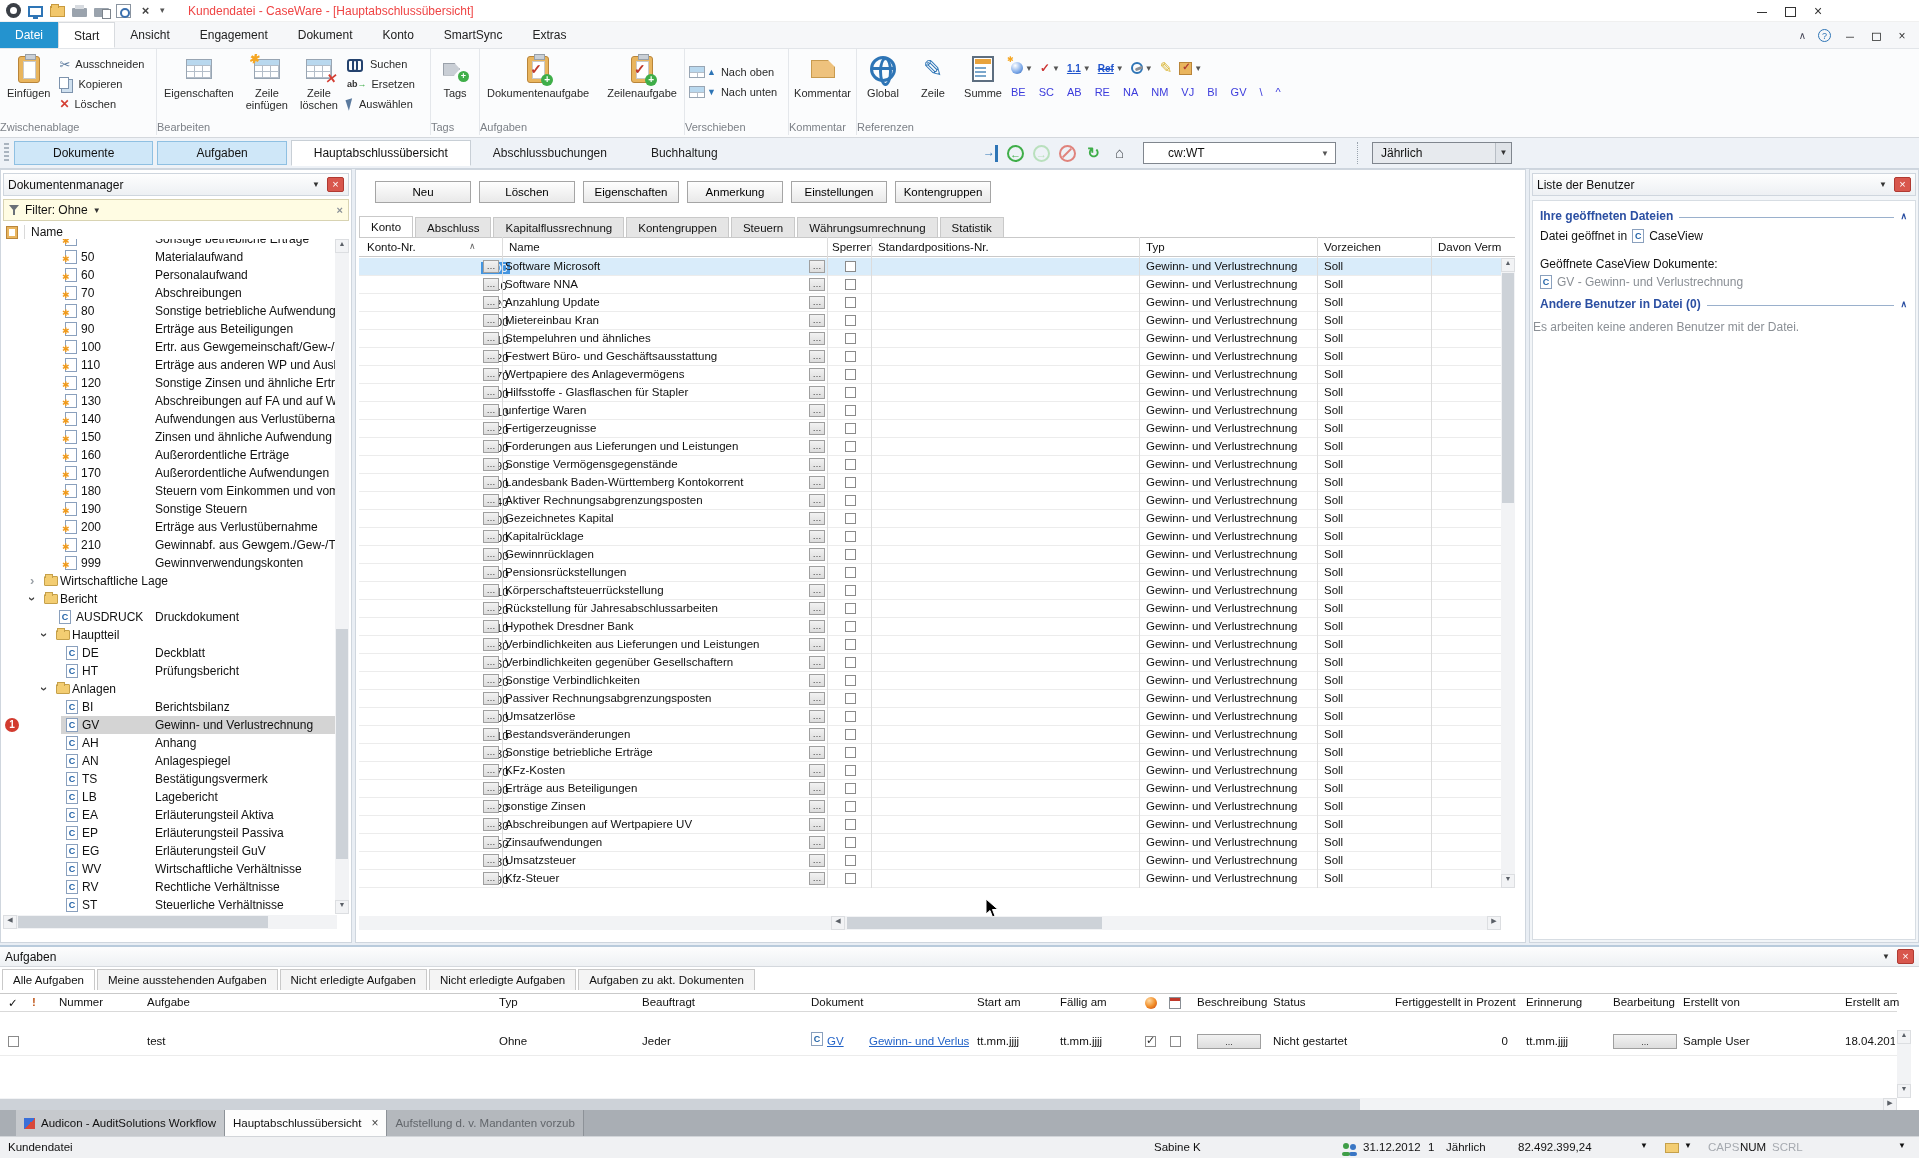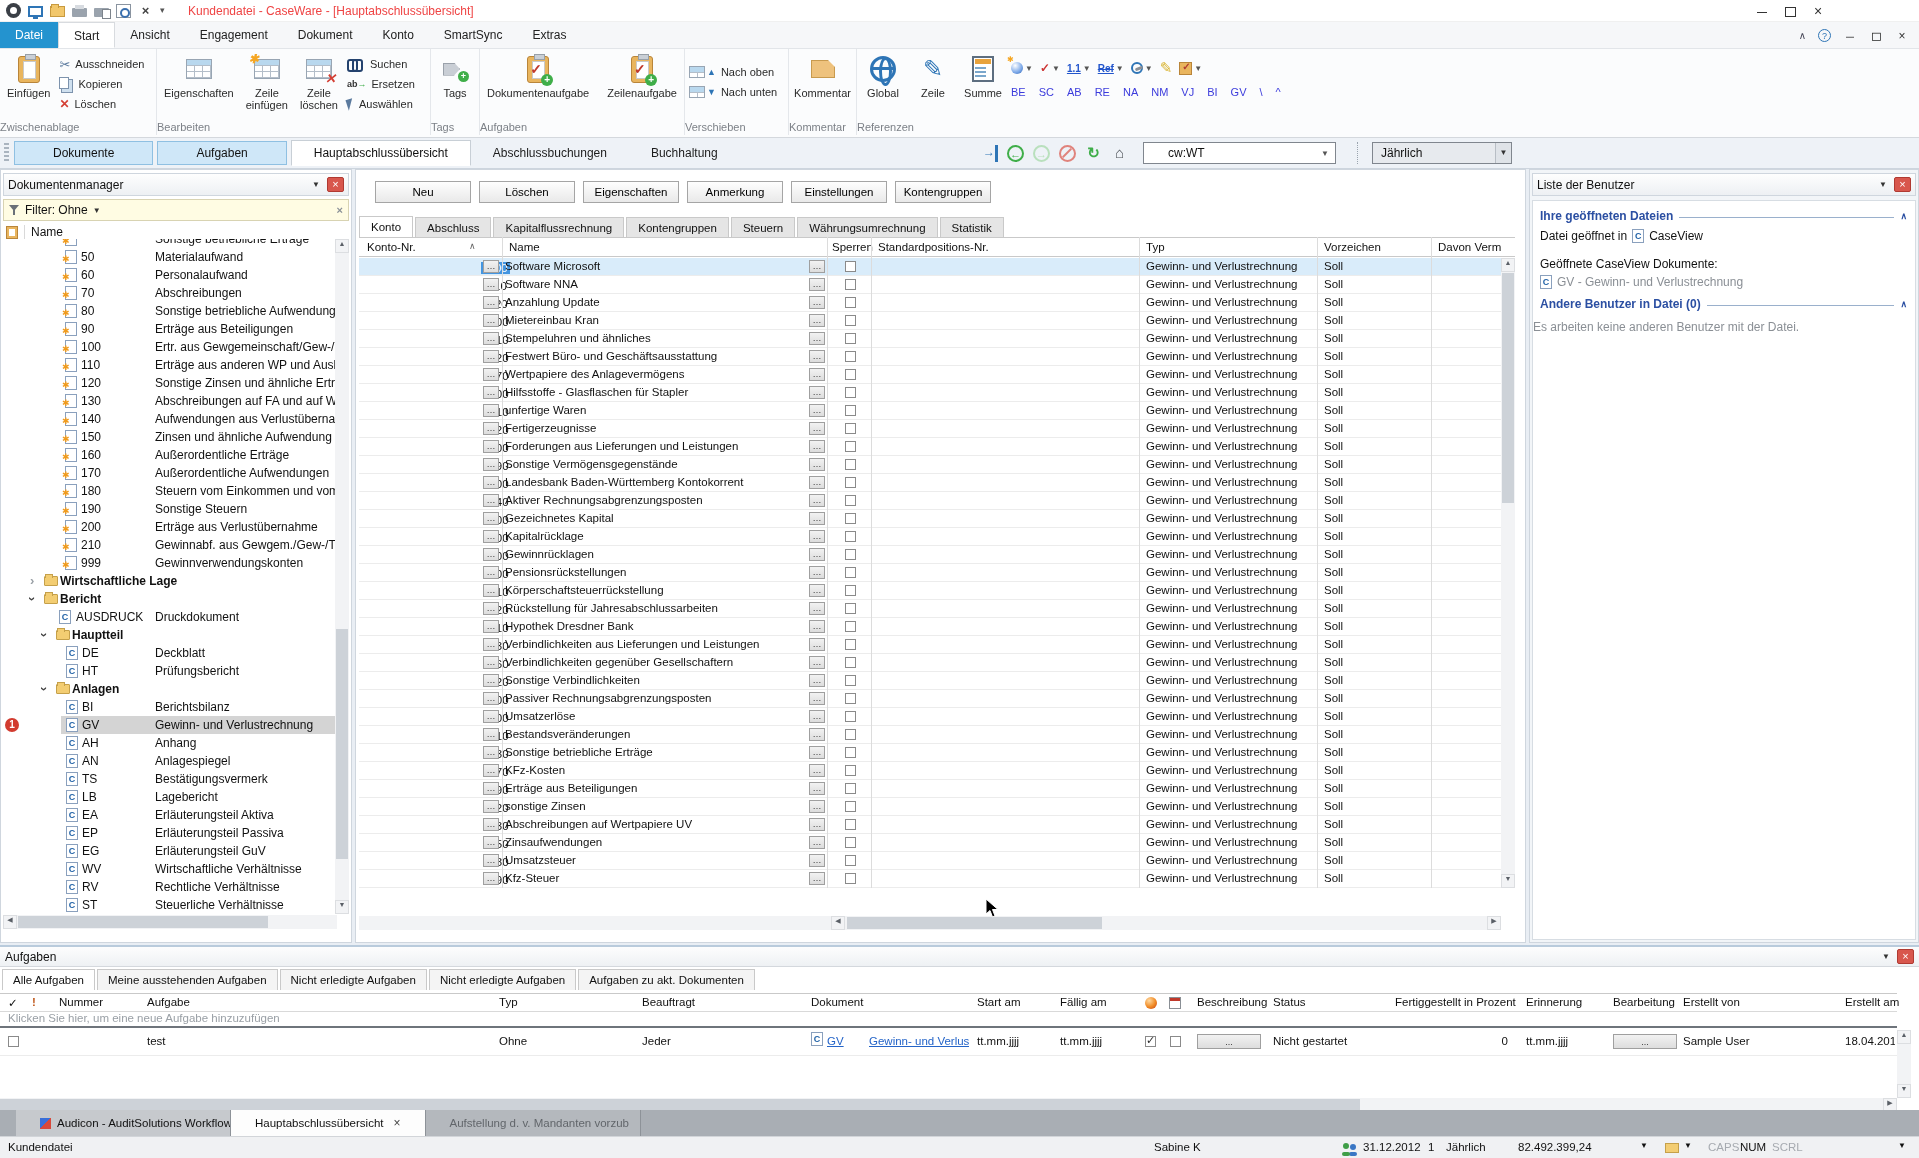--- a/index.html
+++ b/index.html
@@ -160,21 +160,21 @@
   .ic-dmcol{width:12px;height:13px;background:#e9b55e;border:1px solid #b9853a;position:relative}
   .ic-dmcol::after{content:"";position:absolute;left:2px;top:2px;width:6px;height:7px;background:#fff}
   .namehdr .vline{width:1px;height:14px;background:#d9d9d9}
   .tree{position:absolute;left:2px;top:69px;width:334px;height:675px;overflow:hidden;background:#fff}
   .trow{position:relative;height:18px;line-height:18px;font-size:12px;white-space:nowrap}
   .trow span{position:absolute;top:0}
   .trow.partial{height:9px;overflow:hidden}
   .trow.partial span{top:-9px}
   .trow.selected{background:linear-gradient(to right,transparent 58px,#d4d4d4 58px)}
   .tname{left:152px}
-  .folder .tname{font-weight:bold}
+  .folder .tname{font-weight:normal}
   .chev{color:#9aa0a6;font-size:13px;font-weight:bold}
   .chev.rot{transform:rotate(90deg);color:#444}
   .folder.lv0 .chev{left:27px}.folder.lv0 .fold{left:41px;top:4px}.folder.lv0 .tname{left:57px}
   .folder.lv1 .chev{left:39px}.folder.lv1 .fold{left:53px;top:4px}.folder.lv1 .tname{left:69px}
   .fold{width:14px;height:10px;background:#f3cd72;border:1px solid #c5a04a;border-radius:1px}
   .fold::before{content:"";position:absolute;top:-3px;left:0;width:6px;height:3px;background:#f3cd72;border:1px solid #c5a04a;border-bottom:none}
   .adoc,.cdocicon{width:12px;height:14px;background:#fff;border:1px solid #8aa0bd;top:2px!important;font-size:9px;text-align:center;line-height:13px}
   .trow.partial .adoc{top:-7px!important}
   .adoc::after{content:"✱";position:absolute;left:-4px;bottom:-3px;color:#f09b1d;font-size:9px}
   .cdocicon{color:#2464a8;font-weight:bold}
@@ -253,21 +253,21 @@
   .ic-cal{width:12px;height:12px;background:#fff;border:1px solid #8a8f95;position:relative}
   .ic-cal::before{content:"";position:absolute;left:0;right:0;top:0;height:3px;background:#c0392b}
   .cbx.checked{position:relative}
   .cbx.checked::after{content:"✓";position:absolute;left:0px;top:-3px;font-size:11px;color:#2b2b2b}
   #tasks .sbh{left:0;top:151px;width:1897px;height:14px}
   #tasks .sbv{left:1897px;top:83px;width:14px;height:68px}
   .excl{color:#c05a1e;font-weight:bold}
 
   
   #tabstrip{position:absolute;left:0;top:1110px;width:1919px;height:26px;background:#a9aeb4;display:flex;align-items:stretch;padding-left:16px}
-  .wtab{display:flex;align-items:center;gap:6px;padding:0 24px;font-size:11.5px;background:#c6c9cd;
+  .wtab{display:flex;align-items:center;gap:6px;padding:0 8px;font-size:11.5px;background:#c6c9cd;
         border-right:1px solid #8d9298;max-width:215px;overflow:hidden;white-space:nowrap}
   .wtab.active{background:#fdfdfd}
   .wtab.dim{background:#b4b8bd;color:#5f6artificial}
   .wtab.dim{color:#62666b}
   .wtab .ticon{display:none;width:11px;height:11px;flex:none;background:linear-gradient(135deg,#3a6fd8 50%,#d8483a 50%)}
   .wtab.wicon .ticon{display:inline-block}
   .wtab .tclose{display:none;color:#444;font-size:12px;margin-left:4px}
   .wtab.closable .tclose{display:inline}
 
   
@@ -1416,21 +1416,20 @@
       <span style="left:1145px;top:3px" class="ic-sphere"></span>
       <span style="left:1169px;top:3px" class="ic-cal"></span>
       <span style="left:1197px">Beschreibung</span>
       <span style="left:1273px">Status</span>
       <span style="left:1395px">Fertiggestellt in Prozent</span>
       <span style="left:1526px">Erinnerung</span>
       <span style="left:1613px">Bearbeitung</span>
       <span style="left:1683px">Erstellt von</span>
       <span style="left:1845px">Erstellt am</span>
     </div>
-    <div class="thint">Klicken Sie hier, um eine neue Aufgabe hinzuzufügen</div>
     <div class="trdata">
       <span class="cbx" style="left:8px;top:6px"></span>
       <span style="left:147px">test</span>
       <span style="left:499px">Ohne</span>
       <span style="left:642px">Jeder</span>
       <span class="cdocicon" style="left:811px;top:5px;display:inline-block">C</span>
       <span style="left:827px" class="tlink">GV</span>
       <span style="left:869px;width:100px;overflow:hidden" class="tlink">Gewinn- und Verlus</span>
       <span style="left:977px">tt.mm.jjjj</span>
       <span style="left:1060px">tt.mm.jjjj</span>

